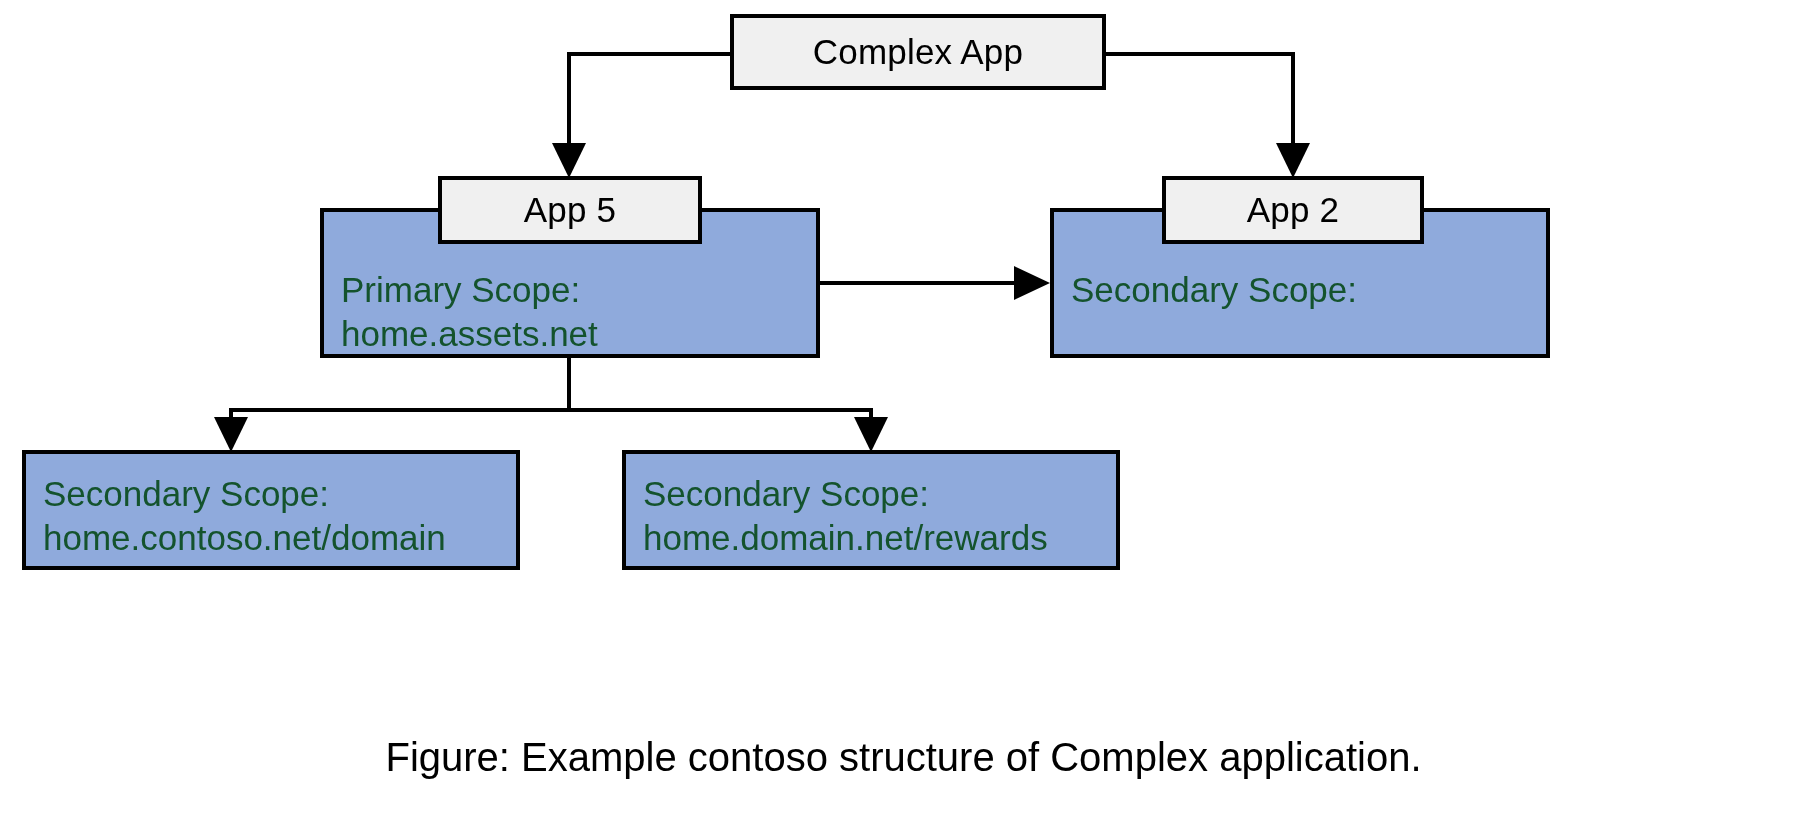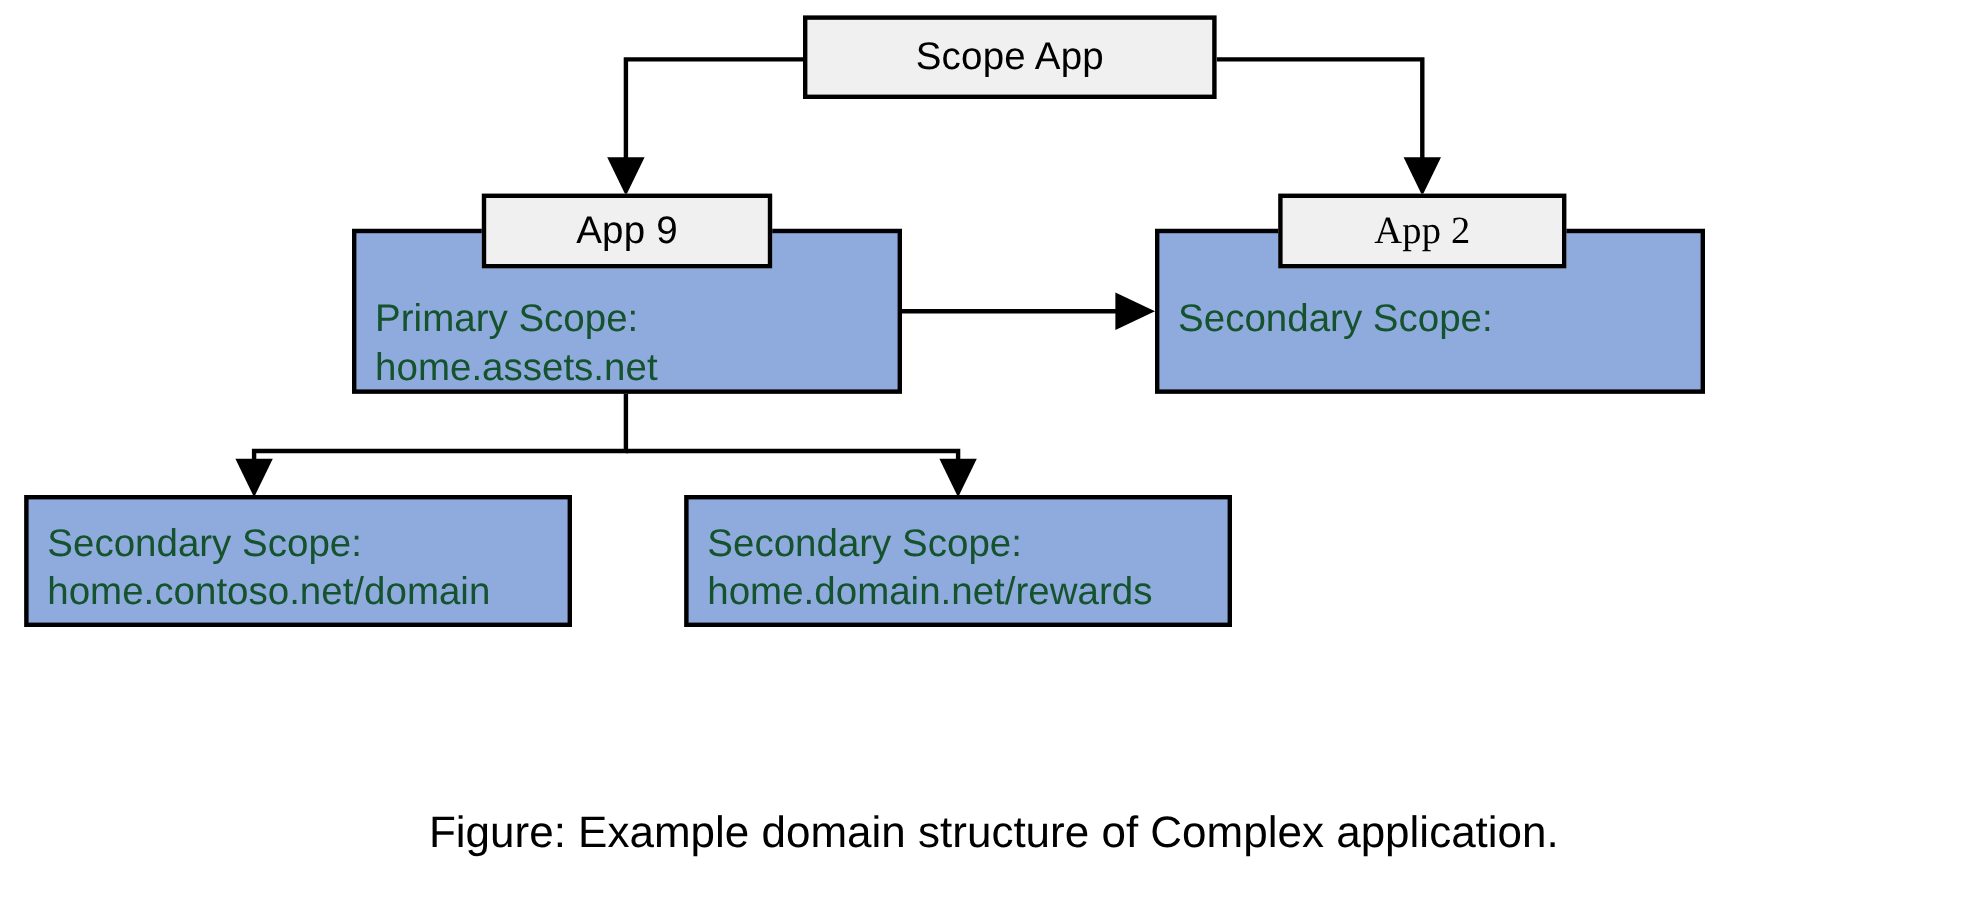--- a/index.html
+++ b/index.html
@@ -107,53 +107,53 @@
 
     <g>
       <path d="M 569 358 L 569 410 L 231 410 L 231 425"></path>
       <path d="M 569 410 L 871 410 L 871 425"></path>
       <polygon points="231,452 214,417 248,417"></polygon>
       <polygon points="871,452 854,417 888,417"></polygon>
     </g>
   </svg>
 
   <div class="node gray-box" style="left:730px; top:14px; width:376px; height:76px;">
-    <span>Scope App</span>
+    <span>Complex App</span>
   </div>
 
   <div class="node blue-box" style="left:320px; top:208px; width:500px; height:150px;">
     <div class="blue-text">
       <span class="line">Primary Scope:</span>
       <span class="line">home.assets.net</span>
     </div>
   </div>
 
   <div class="node gray-box" style="left:438px; top:176px; width:264px; height:68px;">
-    <span>App 9</span>
+    <span>App 5</span>
   </div>
 
   <div class="node blue-box" style="left:1050px; top:208px; width:500px; height:150px;">
     <div class="blue-text">
       <span class="line">Secondary Scope:</span>
     </div>
   </div>
 
-  <div class="node gray-box" style="left:1162px; top:176px; width:262px; height:68px;font-family:Liberation Serif, serif;">
+  <div class="node gray-box" style="left:1162px; top:176px; width:262px; height:68px;">
     <span>App 2</span>
   </div>
 
   <div class="node blue-box bottom-blue" style="left:22px; top:450px; width:498px; height:120px;">
     <div class="blue-text">
       <span class="line">Secondary Scope:</span>
       <span class="line">home.contoso.net/domain</span>
     </div>
   </div>
 
   <div class="node blue-box bottom-blue" style="left:622px; top:450px; width:498px; height:120px;">
     <div class="blue-text">
       <span class="line">Secondary Scope:</span>
       <span class="line">home.domain.net/rewards</span>
     </div>
   </div>
 
-  <div id="caption">Figure: Example domain structure of Complex application.</div>
+  <div id="caption">Figure: Example contoso structure of Complex application.</div>
 
 </div>
 
 </body></html>

